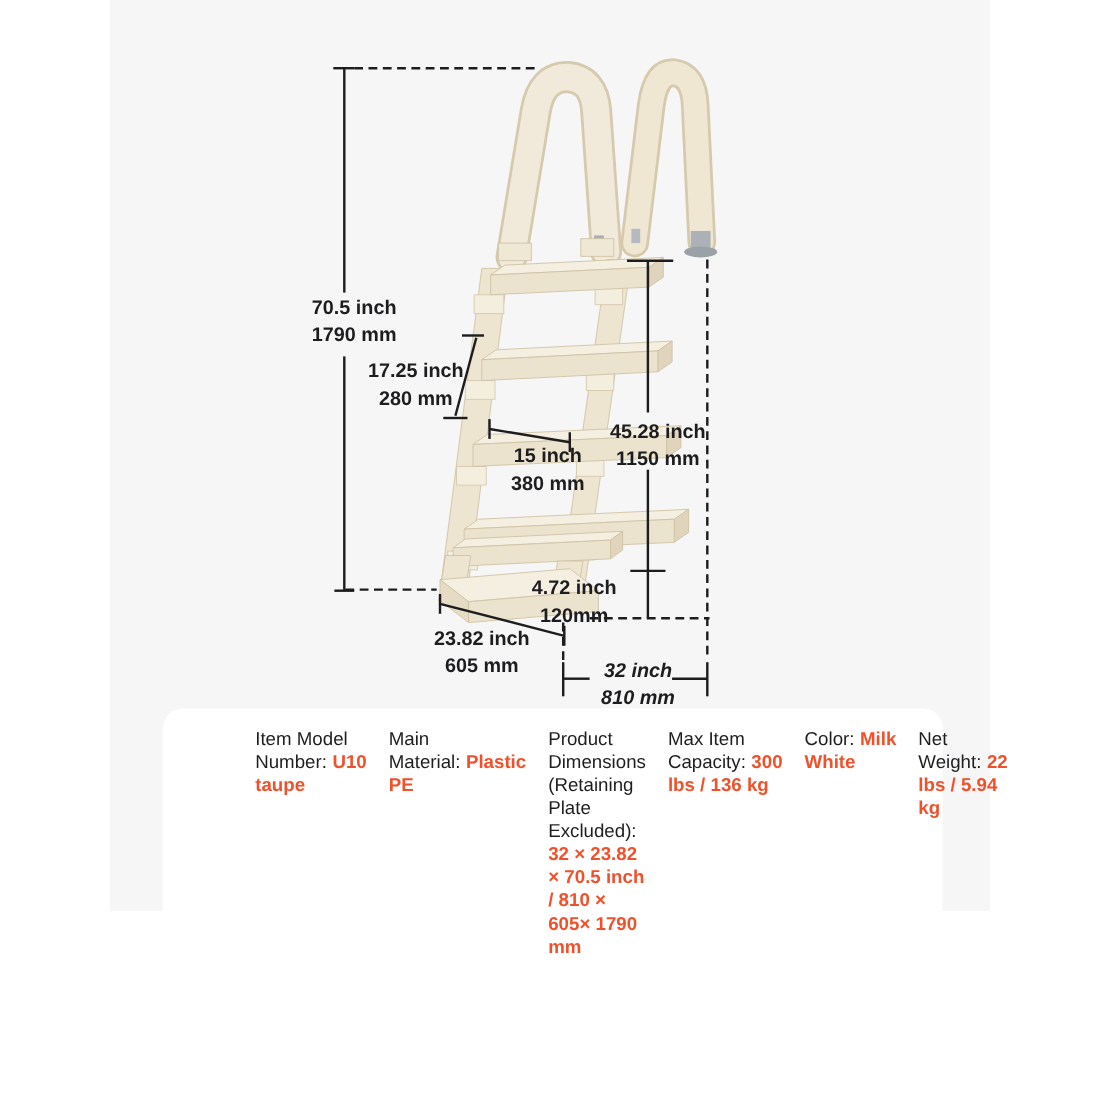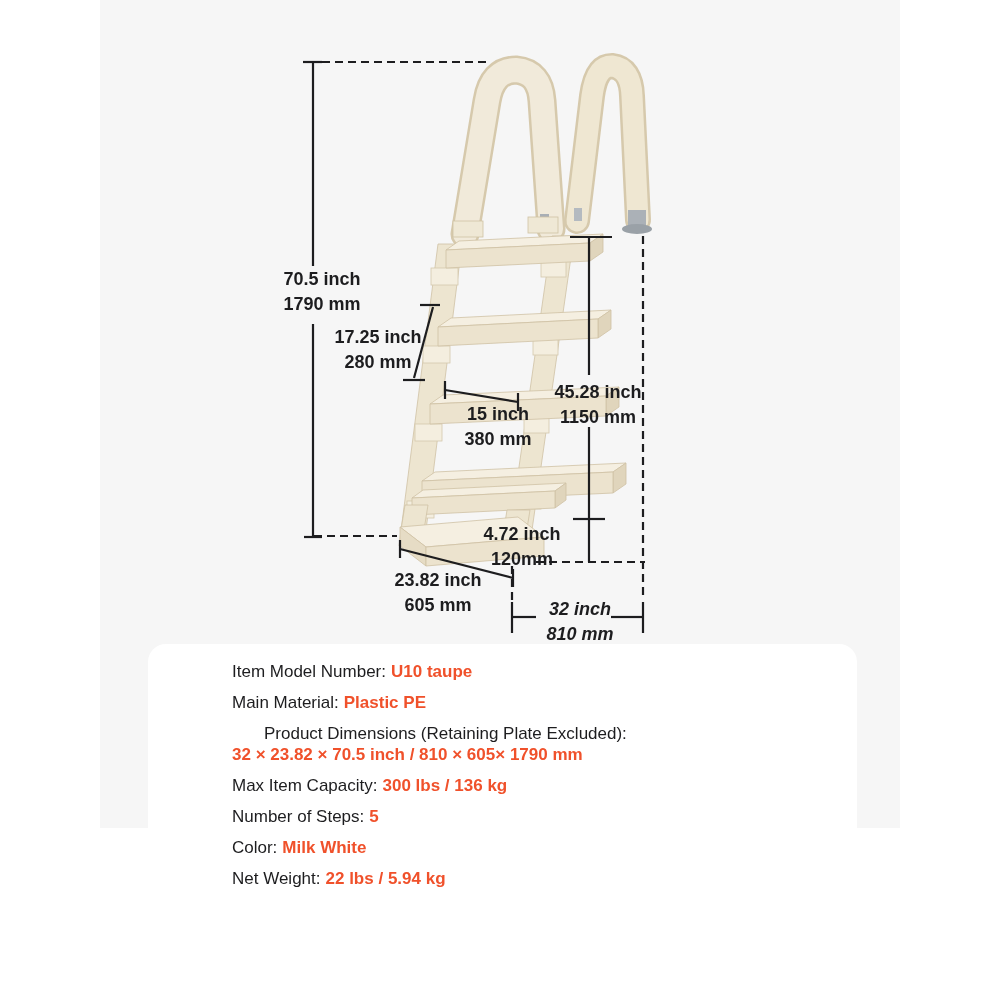--- a/index.html
+++ b/index.html
@@ -21,26 +21,26 @@
     letter-spacing:0px;white-space:nowrap;
   }
   .dim-label span{display:block;}
   
   .spec-panel{
     position:absolute;left:48px;top:644px;width:709px;height:321px;
     background:#ffffff;border-radius:18px;
   }
   .spec-list{
     position:absolute;left:84px;top:17px;right:20px;
-    display:flex;flex-direction:column;gap:10px;
+    display:flex;flex-direction:row;gap:20px;
   }
   .spec-row{font-size:17px;line-height:21px;color:var(--ink,#1d1d1f);}
   .spec-label{font-weight:400;}
   .spec-value{font-weight:700;color:var(--accent,#f0512b);margin-left:5px;}
-  .spec-row.stacked .spec-label{display:block;margin-left:32px;}
+  .spec-row.stacked .spec-label{display:block;}
   .spec-row.stacked .spec-value{display:block;margin-left:0;}
 </style>
 </head>
 <body>
 
 <div class="canvas">
 
   <svg class="diagram-svg" width="800" height="1000" viewBox="0 0 800 1000">
 
     <g>
@@ -184,23 +184,20 @@
         <span class="spec-label">Main Material:</span><span class="spec-value">Plastic PE</span>
       </div>
       <div class="spec-row stacked">
         <span class="spec-label">Product Dimensions (Retaining Plate Excluded):</span>
           <span class="spec-value">32 × 23.82 × 70.5 inch / 810 × 605× 1790 mm</span>
       </div>
       <div class="spec-row">
         <span class="spec-label">Max Item Capacity:</span><span class="spec-value">300 lbs / 136 kg</span>
       </div>
       <div class="spec-row">
-        <span class="spec-label">Number of Steps:</span><span class="spec-value">5</span>
-      </div>
-      <div class="spec-row">
         <span class="spec-label">Color:</span><span class="spec-value">Milk White</span>
       </div>
       <div class="spec-row">
         <span class="spec-label">Net Weight:</span><span class="spec-value">22 lbs / 5.94 kg</span>
       </div>
     </div>
   </div>
 
 </div>
 

